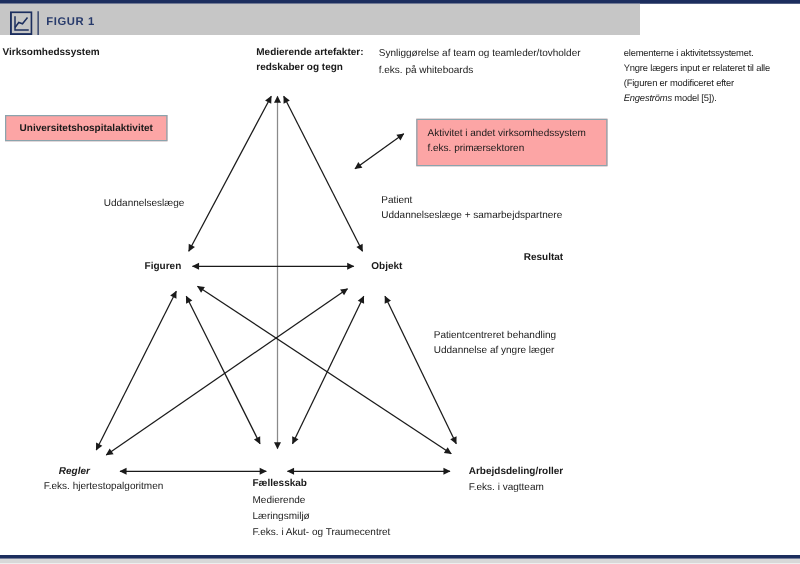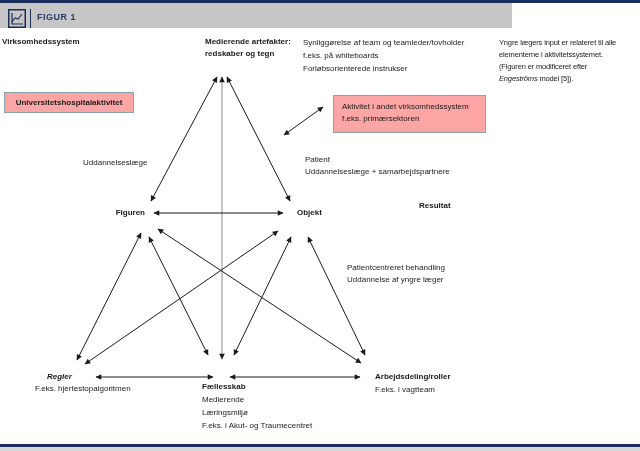--- a/index.html
+++ b/index.html
@@ -68,26 +68,25 @@
   <div class="t b" style="left:2px;top:36px;">Virksomhedssystem</div>
 
   <div class="t b" style="left:180px;top:36px;margin-left:25px;">
     <div>Medierende artefakter:</div>
     <div>redskaber og tegn</div>
   </div>
 
   <div class="t" style="left:303px;top:36px;line-height:13px;">
     <div>Synliggørelse af team og teamleder/tovholder</div>
     <div>f.eks. på whiteboards</div>
-    <div>Forløbsorienterede instrukser</div>
   </div>
 
   <div class="t small" style="left:499px;top:37px;">
+    <div>elementerne i aktivitetssystemet.</div>
     <div>Yngre lægers input er relateret til alle</div>
-    <div>elementerne i aktivitetssystemet.</div>
     <div>(Figuren er modificeret efter</div>
     <div><span style="font-style:italic;">Engeströms</span><span> model [5]).</span></div>
   </div>
 
   <div id="box1" class="shadebox">Universitetshospitalaktivitet</div>
   <div id="box2" class="shadebox">
     <div>Aktivitet i andet virksomhedssystem</div>
     <div>f.eks. primærsektoren</div>
   </div>
 

